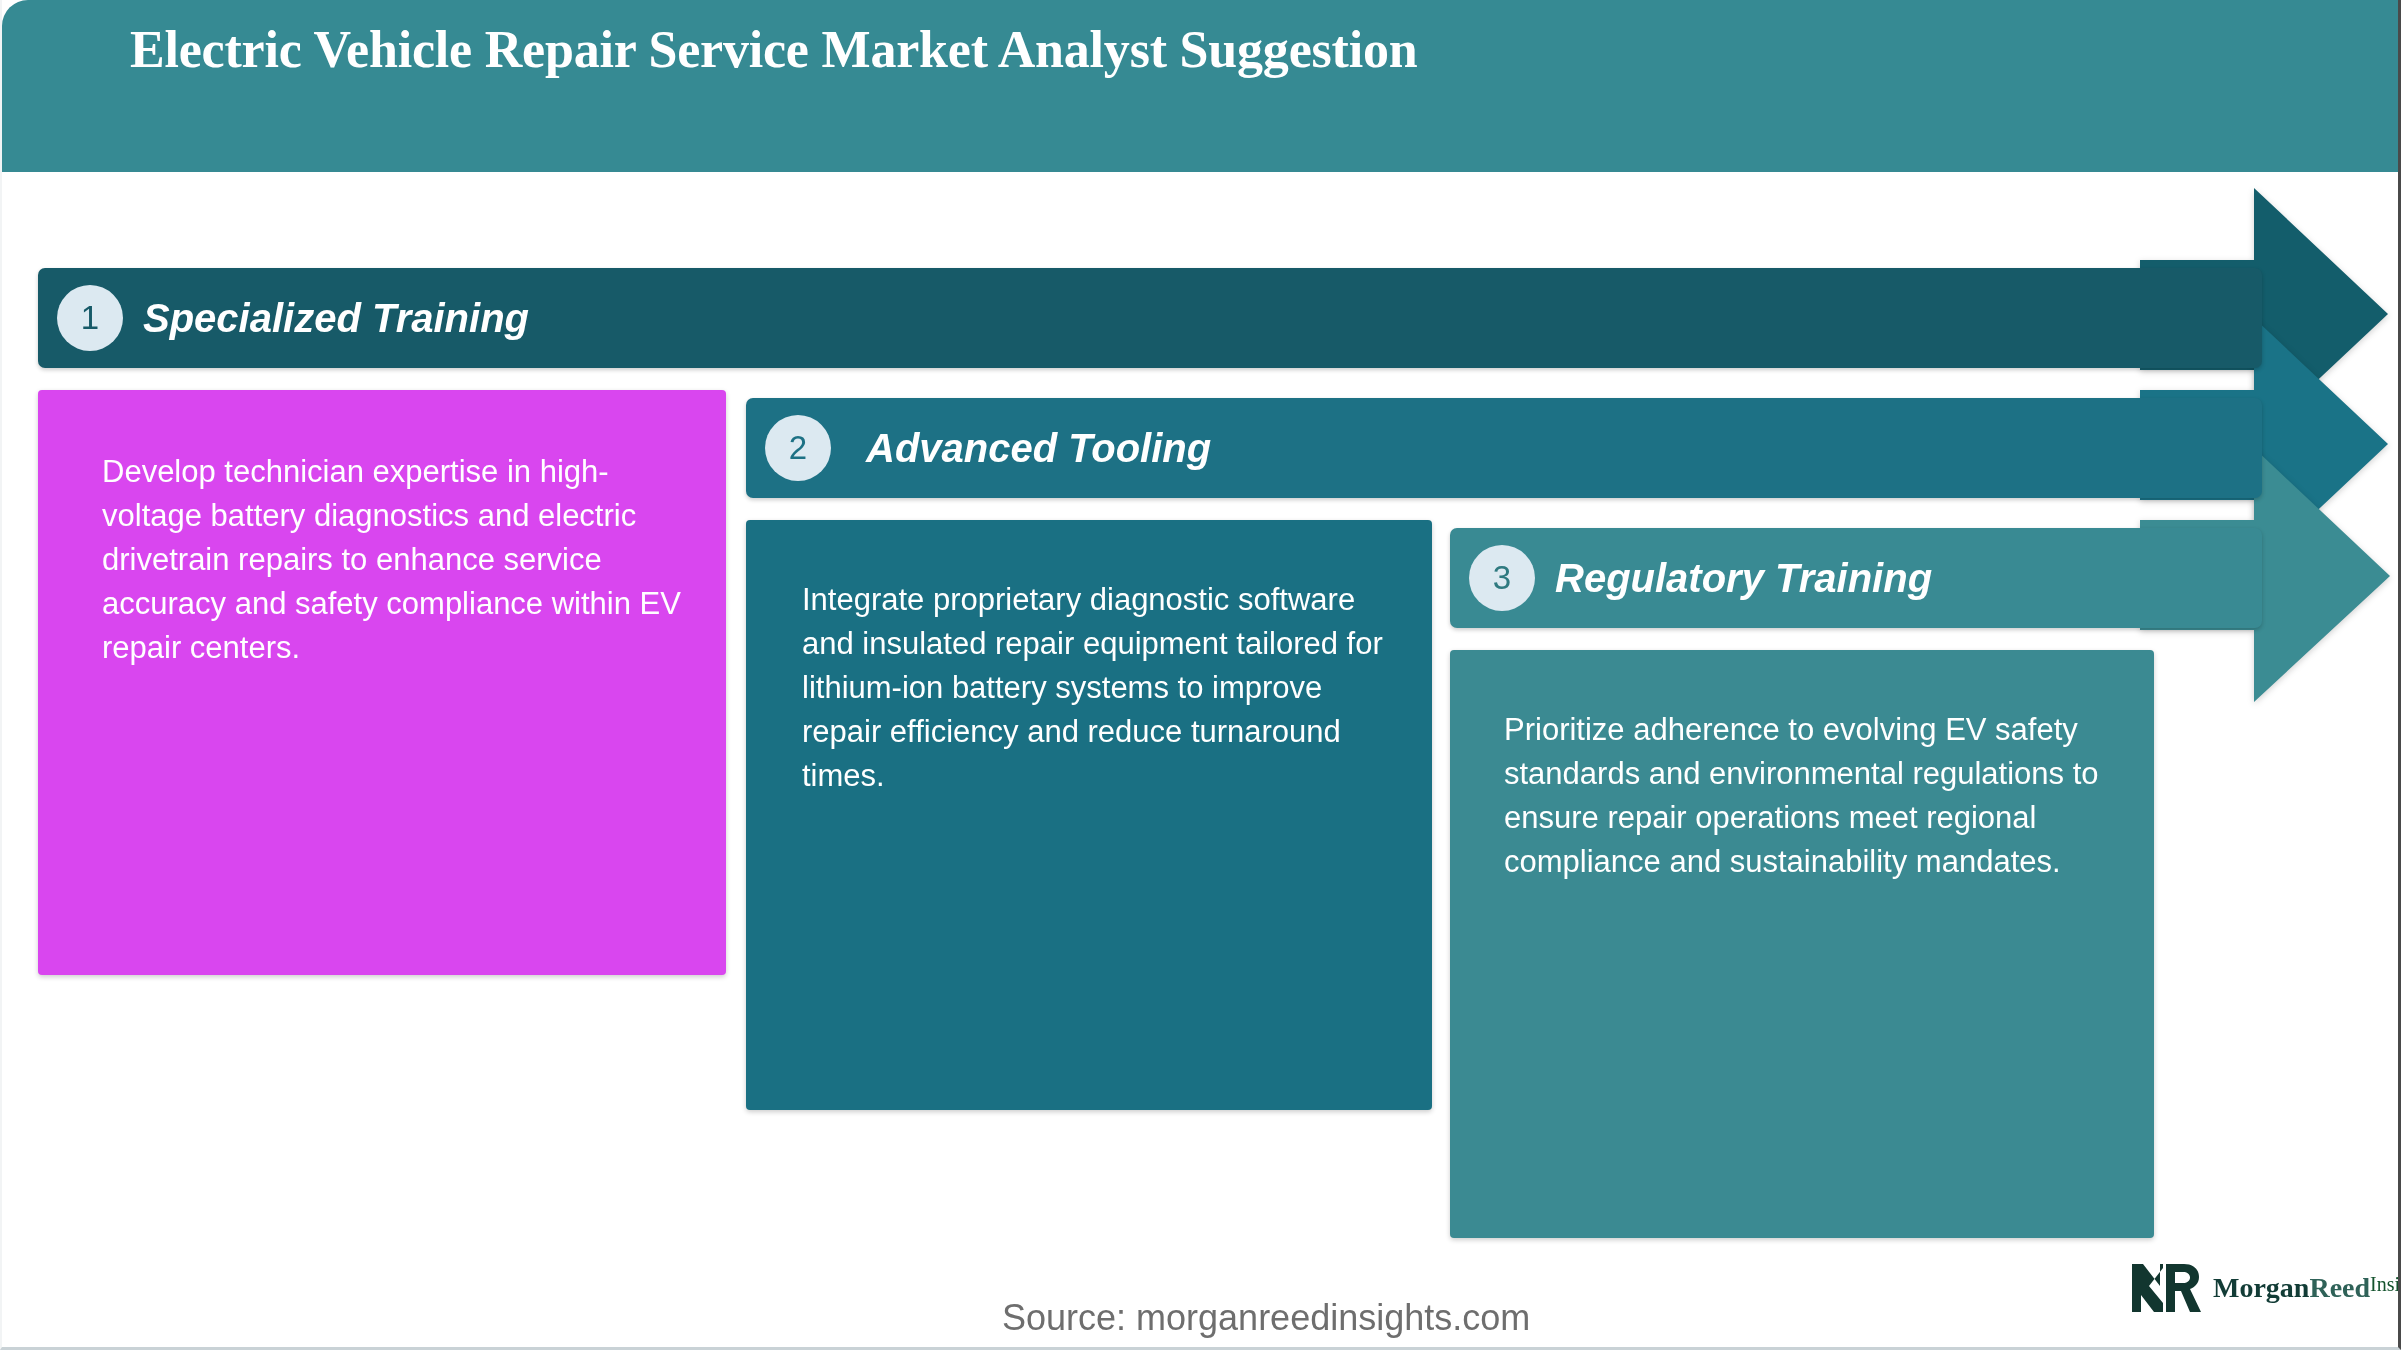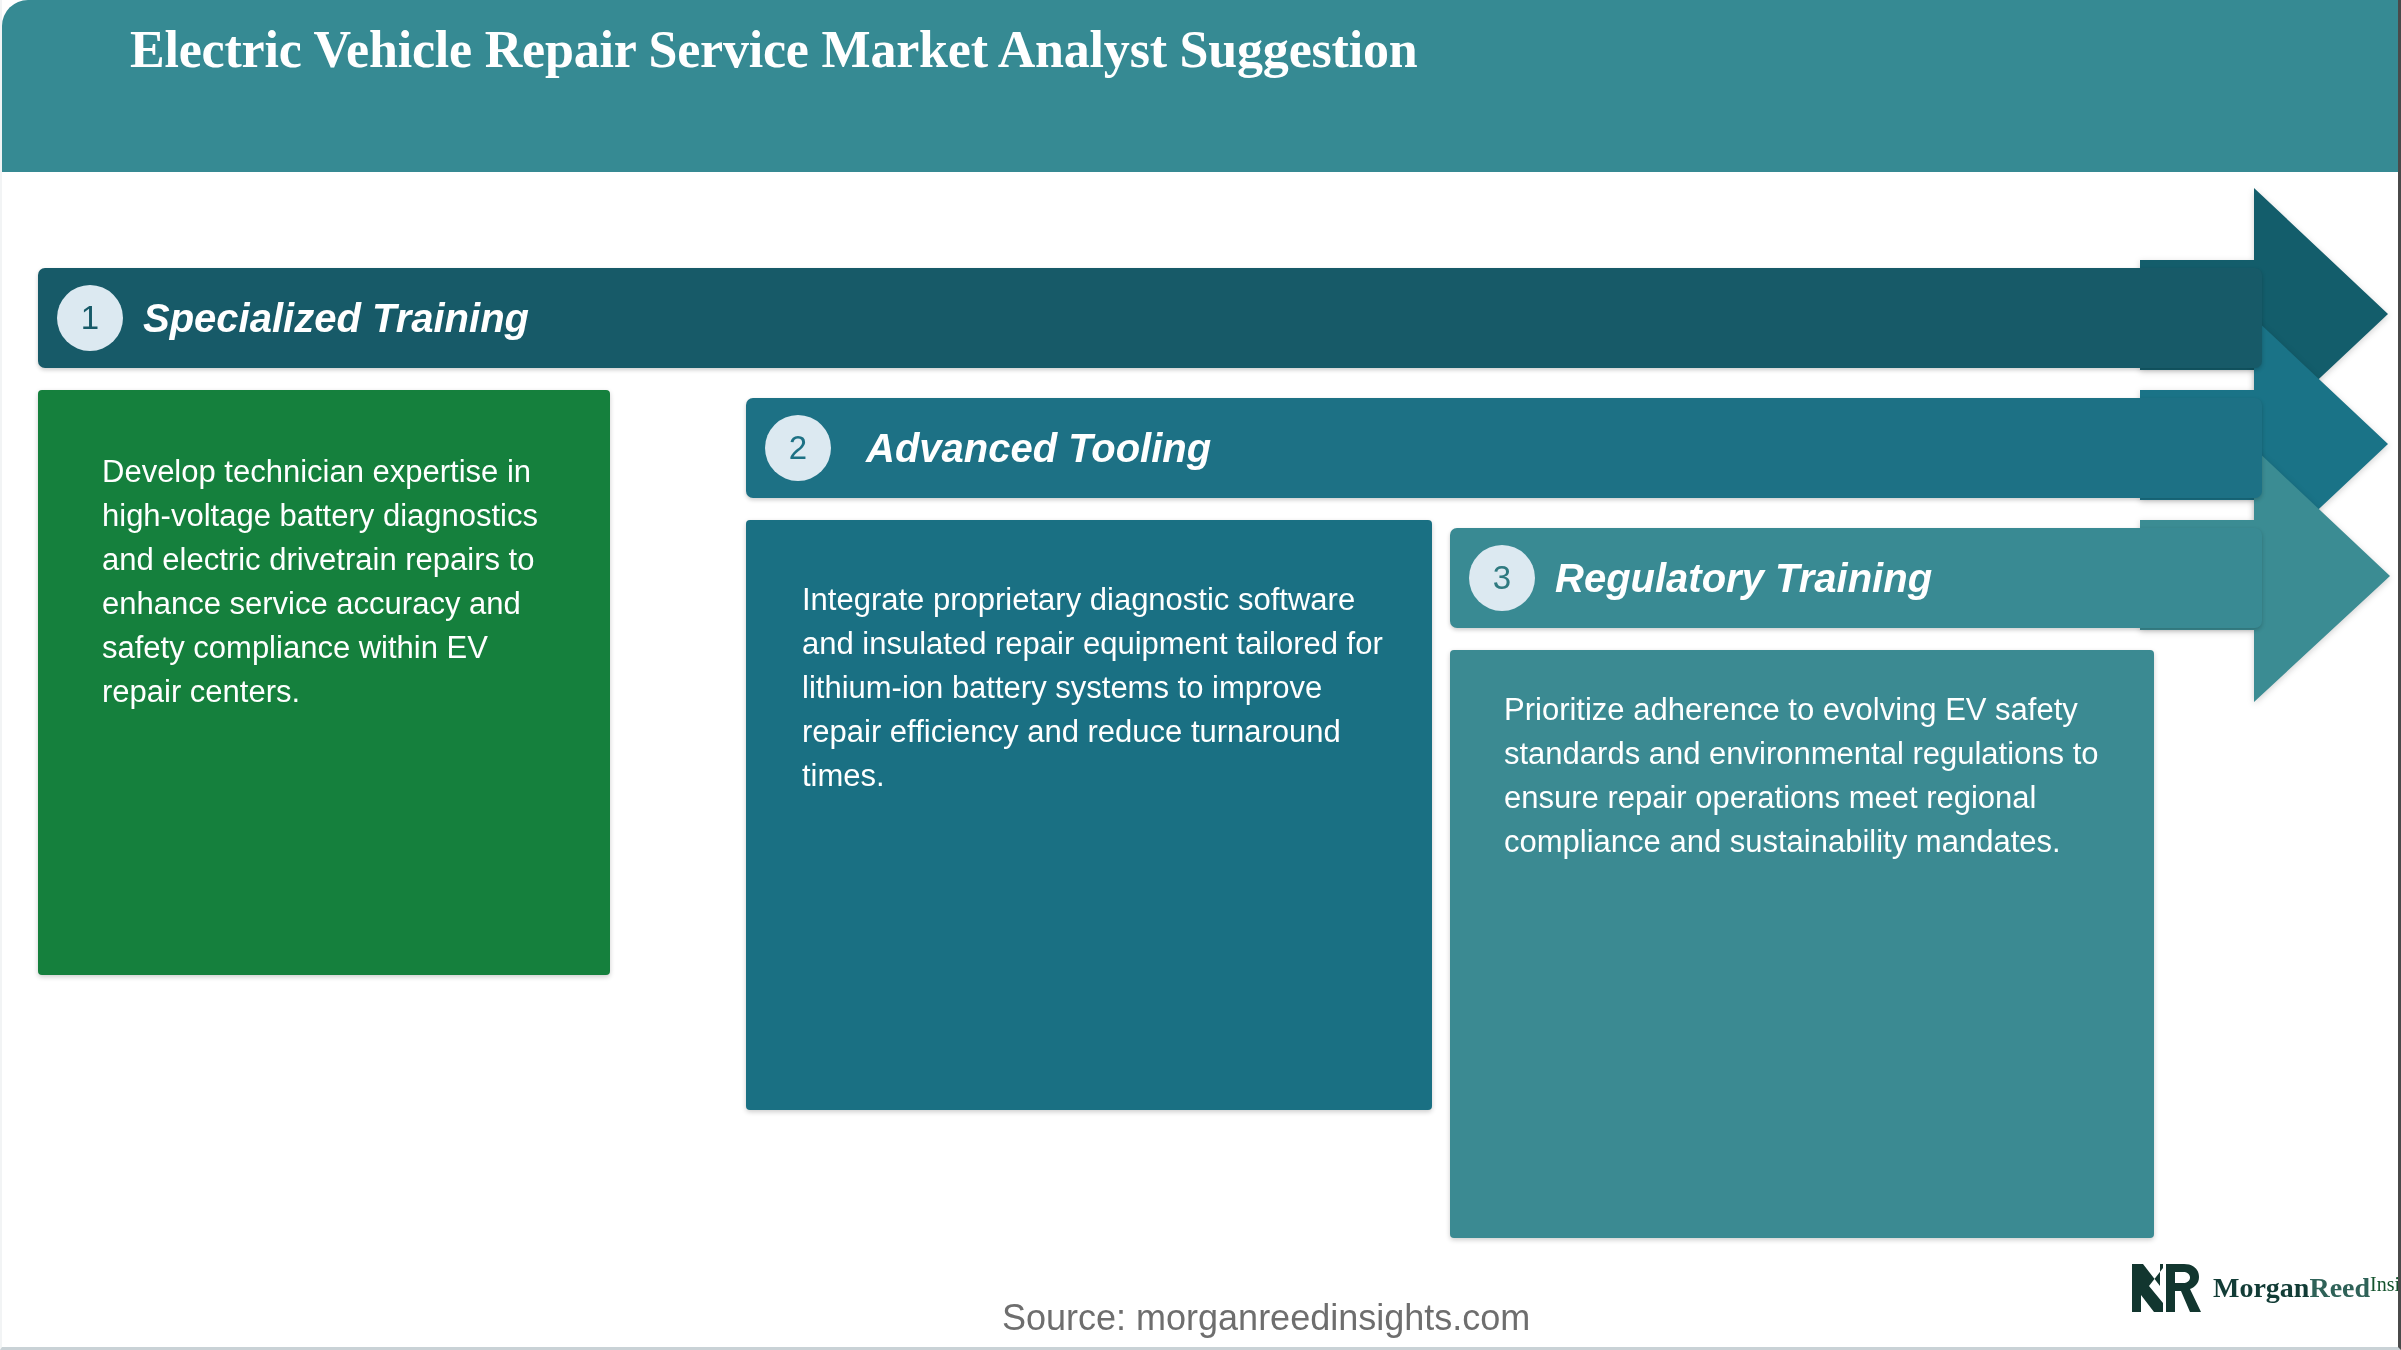--- a/index.html
+++ b/index.html
@@ -154,41 +154,41 @@
   <svg class="arrow-shape" style="left:2138px; top:448px; width:263px; height:262px;" viewBox="0 0 263 262">
     <path d="M0 72 L114 72 L114 0 L250 128 L114 254 L114 182 L0 182 Z" fill="#3b8c93"></path>
   </svg>
 
   <div class="step-header" style="left:36px; top:268px; width:2224px; height:100px; background:#175a68; padding-left:19px;">
     <div class="step-badge">
       <span style="color:#175a68;">1</span>
     </div>
     <div class="step-title" style="margin-left:20px;">Specialized Training</div>
   </div>
-  <div class="step-body" style="left:36px; top:390px; width:572px; height:585px; background:#15803d; padding:60px 38px 0 64px;">
+  <div class="step-body" style="left:36px; top:390px; width:688px; height:585px; background:#d946ef; padding:60px 38px 0 64px;">
     <div class="step-body-text">Develop technician expertise in high-voltage battery diagnostics and electric drivetrain repairs to enhance service accuracy and safety compliance within EV repair centers.</div>
   </div>
 
   <div class="step-header" style="left:744px; top:398px; width:1516px; height:100px; background:#1d7185; padding-left:19px;">
     <div class="step-badge">
       <span style="color:#1d7185;">2</span>
     </div>
     <div class="step-title" style="margin-left:35px;">Advanced Tooling</div>
   </div>
   <div class="step-body" style="left:744px; top:520px; width:686px; height:590px; background:#1a7083; padding:58px 38px 0 56px;">
     <div class="step-body-text">Integrate proprietary diagnostic software and insulated repair equipment tailored for lithium-ion battery systems to improve repair efficiency and reduce turnaround times.</div>
   </div>
 
   <div class="step-header" style="left:1448px; top:528px; width:812px; height:100px; background:#398a93; padding-left:19px;">
     <div class="step-badge">
       <span style="color:#2f7a80;">3</span>
     </div>
     <div class="step-title" style="margin-left:20px;">Regulatory Training</div>
   </div>
-  <div class="step-body" style="left:1448px; top:650px; width:704px; height:588px; background:#3b8a92; padding:38px 38px 0 54px;">
+  <div class="step-body" style="left:1448px; top:650px; width:704px; height:588px; background:#3b8a92; padding:58px 38px 0 54px;">
     <div class="step-body-text">Prioritize adherence to evolving EV safety standards and environmental regulations to ensure repair operations meet regional compliance and sustainability mandates.</div>
   </div>
 
   <div id="source-text">Source: morganreedinsights.com</div>
 
   <div id="logo">
     <svg id="logo-mark" width="72" height="52" viewBox="0 0 72 52">
       <path d="M2 50 L2 2 L13 2 L30 24 L30 2 L33 2 L33 6 L19 24 L33 41 L33 50 L24 50 L11 33 L11 50 Z" fill="#12362f"></path>
       <path d="M36 2 L54 2 C64 2 69 8 69 15 C69 21 65 25 60 27 L71 50 L60 50 L51 29 L45 29 L45 50 L36 50 Z M45 10 L45 21 L53 21 C57 21 60 19 60 15.5 C60 12 57 10 53 10 Z" fill="#12362f"></path>
     </svg>

